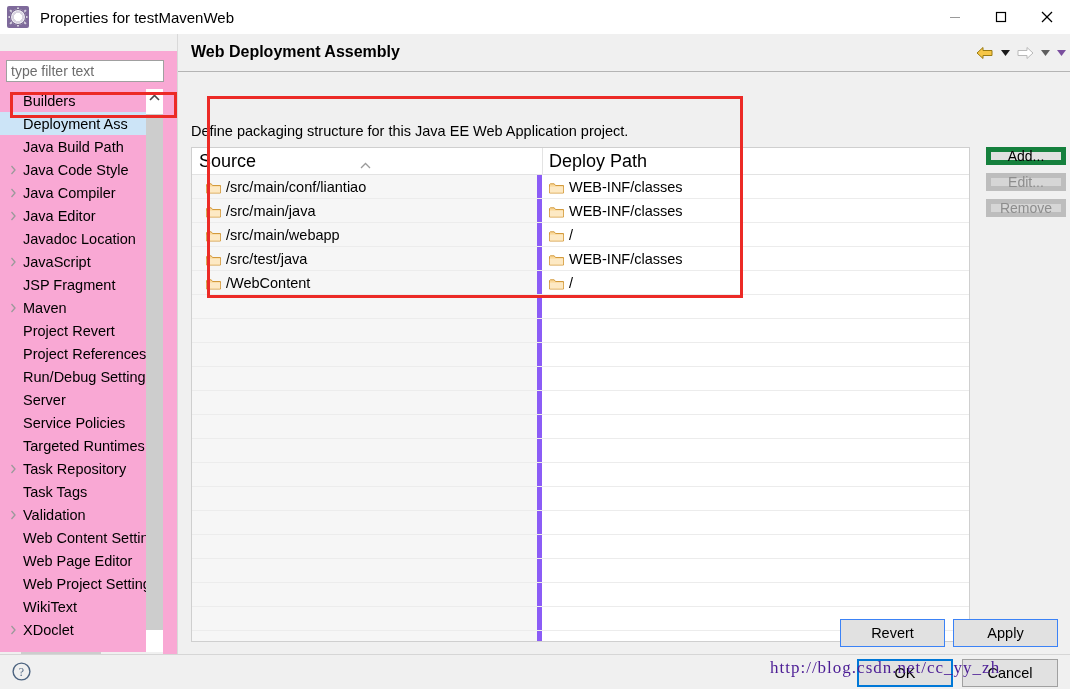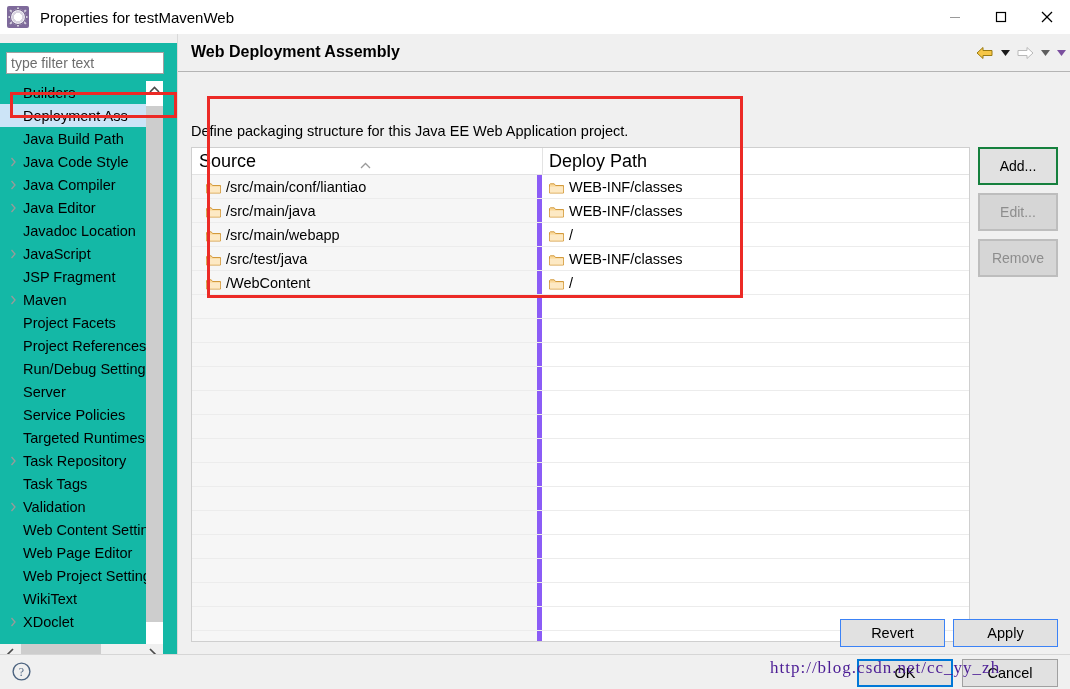--- a/index.html
+++ b/index.html
@@ -66,24 +66,24 @@
     width: 46px; height: 34px;
     display: flex;
     align-items: center;
     justify-content: center;
   }
   .win-btn svg { display: block; }
 
   
   .sidebar {
     position: absolute;
-    left: 0; top: 43px;
+    left: 0; top: 51px;
     width: 178px;
     height: 621px;
-    background: #14b8a6;
+    background: #f9a8d4;
     box-sizing: border-box;
   }
   .filter-wrap {
     position: absolute;
     left: 6px; top: 9px;
     width: 158px; height: 22px;
   }
   .filter-input {
     width: 100%; height: 100%;
     box-sizing: border-box;
@@ -339,24 +339,25 @@
     color: #000000;
     background: #d4d0c8;
     border: 1px solid #9a9a9a;
     box-sizing: border-box;
     display: flex;
     align-items: center;
     justify-content: center;
     user-select: none;
   }
   .side-buttons .btn {
-    width: 80px; height: 38px;
+    width: 80px; height: 18px;
     margin-bottom: 8px;
     background: #e1e1e1;
-    border: 2px solid #15803d;
+    border: 5px solid #15803d;
+    margin-left: 8px;
   }
   .side-buttons .btn.disabled {
     color: #8d8d8d;
     background: #d6d6d6;
     border-color: #bdbdbd;
   }
 
   
   .panel-bottom {
     position: absolute;
@@ -534,21 +535,21 @@
         <div class="tree-item">
           <span class="twisty">
             <svg width="7" height="10" viewBox="0 0 7 10">
               <polyline points="1.5,1 5,5 1.5,9" fill="none" stroke="#9a9a9a" stroke-width="1.3"></polyline>
             </svg>
           </span>
           <span class="tree-label">Maven</span>
         </div>
         <div class="tree-item">
           <span class="twisty"></span>
-          <span class="tree-label">Project Facets</span>
+          <span class="tree-label">Project Revert</span>
         </div>
         <div class="tree-item">
           <span class="twisty"></span>
           <span class="tree-label">Project References</span>
         </div>
         <div class="tree-item">
           <span class="twisty"></span>
           <span class="tree-label">Run/Debug Settings</span>
         </div>
         <div class="tree-item">

